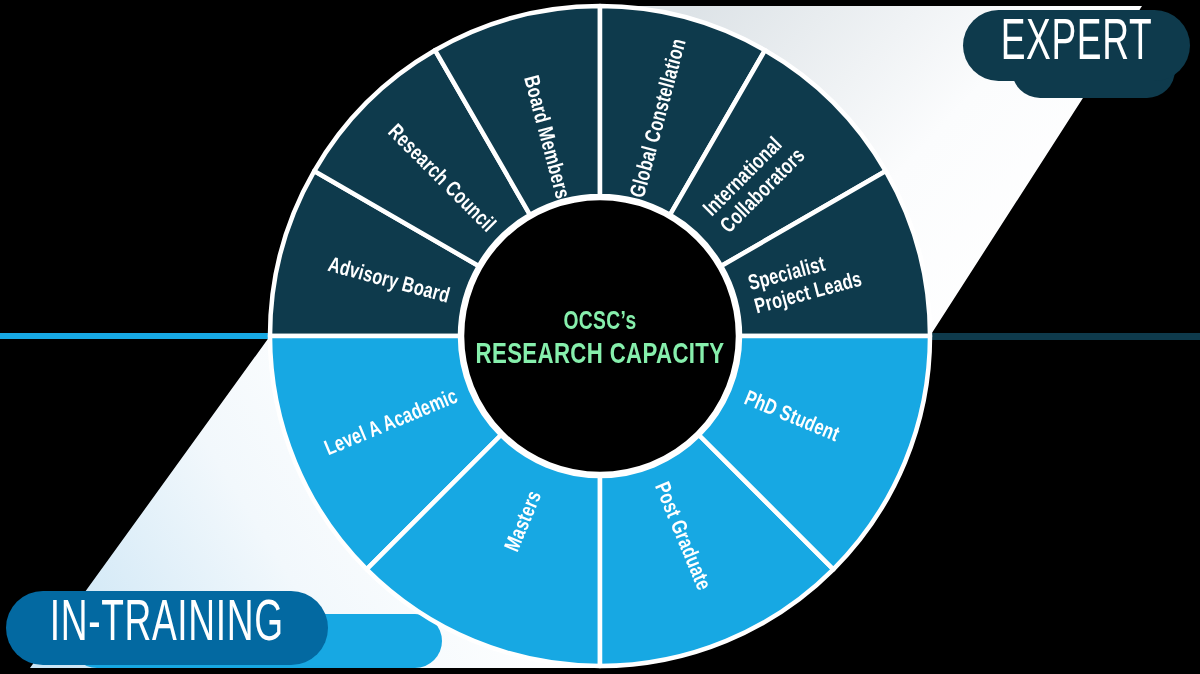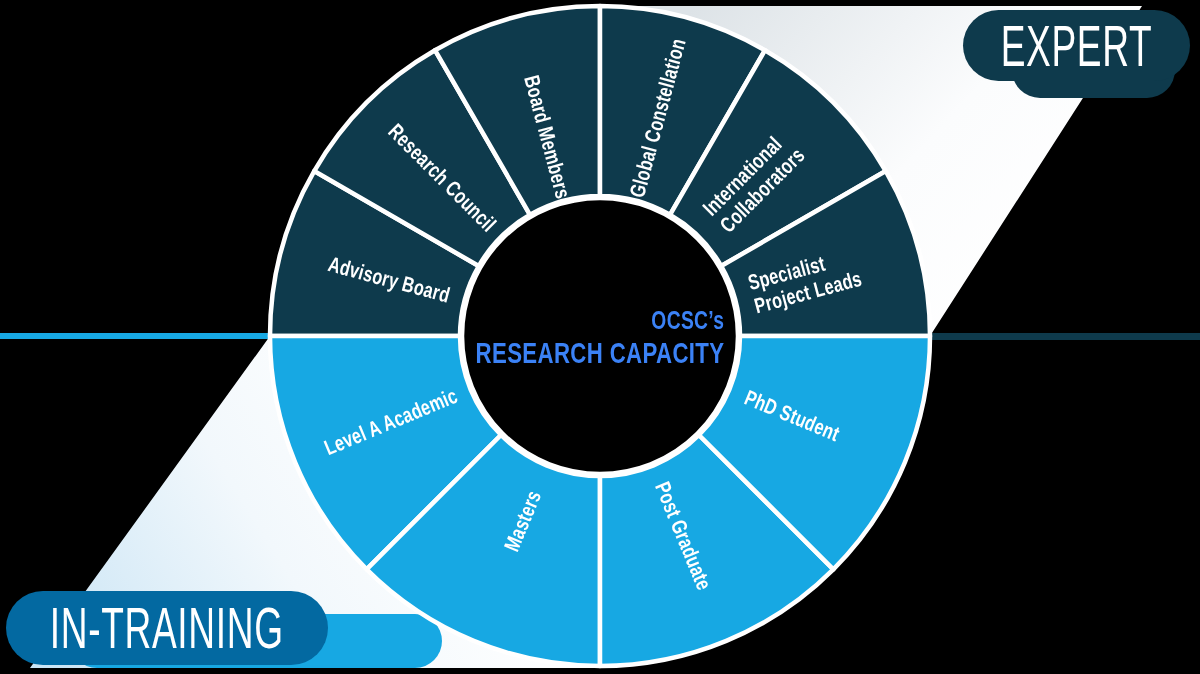--- a/index.html
+++ b/index.html
@@ -3,33 +3,33 @@
 <meta charset="utf-8">
 <style>
   html,body{margin:0;padding:0;background:#000;}
   #stage{
     position:relative;width:1200px;height:674px;overflow:hidden;background:#000;
     font-family:"Liberation Sans",sans-serif;
   }
   #bg-svg{position:absolute;left:0;top:0;}
   
   .badge{
-    position:absolute;display:flex;align-items:center;justify-content:center;
+    position:absolute;display:flex;align-items:flex-start;justify-content:center;
     color:#fff;
   }
   .badge-text{
     font-size:58px;font-weight:400;letter-spacing:1px;line-height:1;
     transform:scaleX(0.64);transform-origin:center;white-space:nowrap;
   }
   #badge-expert{left:963px;top:10px;width:227px;height:71px;border-radius:36px;}
   #badge-training{left:6px;top:591px;width:322px;height:74px;border-radius:37px;}
   
   #center-title{
     position:absolute;left:600px;top:337px;transform:translate(-50%,-50%);
-    color:#3b82f6;text-align:right;white-space:nowrap;
+    color:#86efac;text-align:center;white-space:nowrap;
   }
   #center-title .t1{font-size:26px;font-weight:700;transform:scaleX(0.74);letter-spacing:.5px;line-height:1.2;}
   #center-title .t2{font-size:30px;font-weight:700;transform:scaleX(0.74);letter-spacing:.5px;line-height:1.1;}
   
   .seg-label{
     position:absolute;color:#fff;font-size:21.5px;font-weight:700;
     line-height:1.12;white-space:pre;text-align:left;letter-spacing:.3px;
   }
 </style>
 </head>

